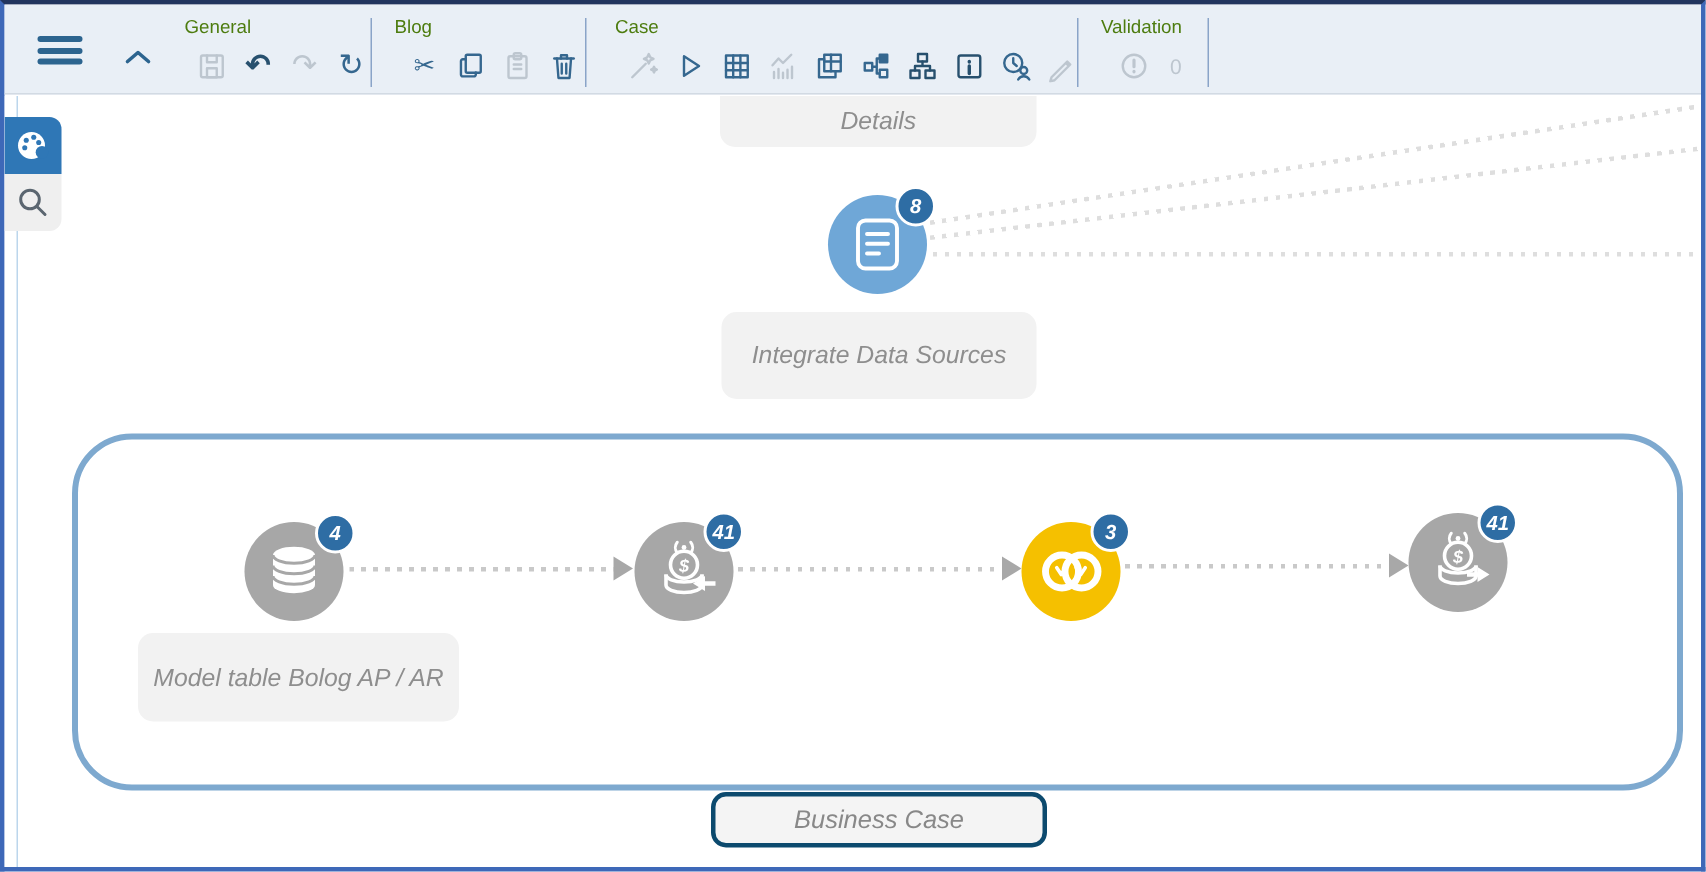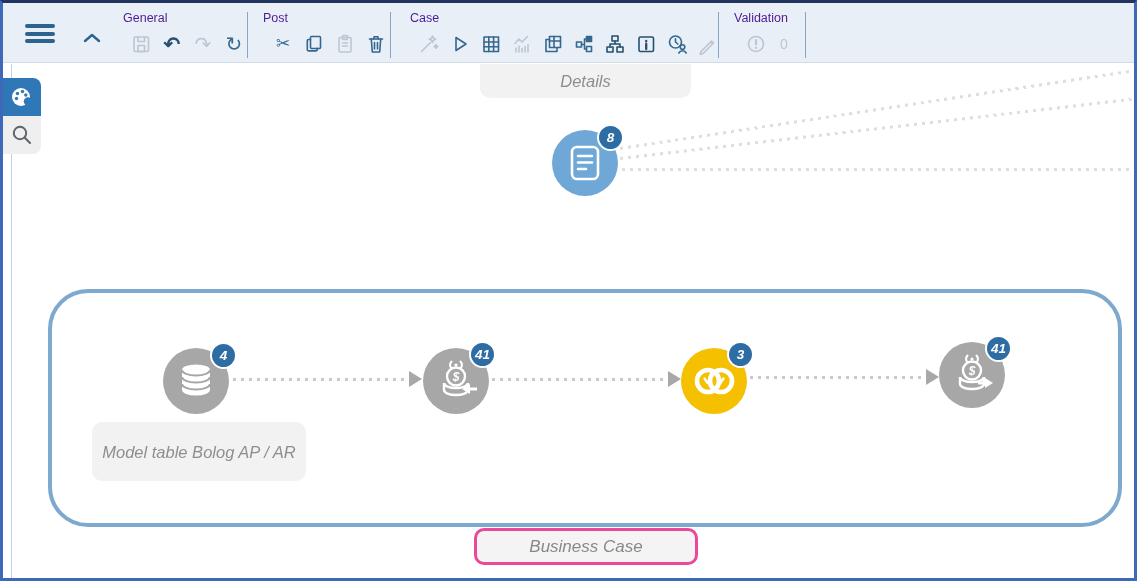--- a/index.html
+++ b/index.html
@@ -7,21 +7,21 @@
   #window {
     position: relative; width:1137px; height:581px; background:#ffffff;
     border:3px solid #3e68b8; border-top-color:#22355e; overflow:hidden;
   }
   
   #toolbar {
     position:absolute; left:0; top:0; right:0; height:60px;
     background:#e9eff6; border-bottom:1px solid #d2dae3; z-index:30;
   }
   .tb-sep { position:absolute; top:9px; height:46px; width:1px; background:#8aa4c8; }
-  .tb-label { position:absolute; top:8px; font-size:12.5px; color:#4c1d95; }
+  .tb-label { position:absolute; top:8px; font-size:12.5px; color:#4d7c0f; }
   .tb-icons { position:absolute; top:30px; display:flex; gap:9px; align-items:center; }
   .tb-ic { width:22px; height:22px; display:flex; align-items:center; justify-content:center; cursor:pointer; }
   .tb-ic svg { width:22px; height:22px; }
   .glyph { font-size:20px; line-height:22px; }
   .en  { color:#35678f; }  .en svg  { stroke:#35678f; }
   .dk  { color:#27506e; }  .dk svg  { stroke:#27506e; }
   .dis { color:#bdc6cf; }  .dis svg { stroke:#bdc6cf; }
   svg.ic { fill:none; stroke-width:1.6; stroke-linecap:round; stroke-linejoin:round; }
   #hamburger { position:absolute; left:22px; top:21px; width:30px; cursor:pointer; }
   #hamburger div { height:4px; background:#2c648f; border-radius:2px; margin-bottom:3.5px; }
@@ -46,21 +46,21 @@
   .c-yellow { background:#f5c000; }
   .badge { position:absolute; width:27px; height:27px; border-radius:50%; background:#2e6da4;
     border:2.5px solid #fff; color:#fff; font-size:13.5px; font-weight:bold;
     display:flex; align-items:center; justify-content:center; z-index:12; }
   .node-label { position:absolute; background:#f2f2f2; border-radius:10px; color:#8e8e8e;
     font-size:16.5px; text-align:center; display:flex; align-items:center; justify-content:center;
     line-height:26px; z-index:9; padding:2px 6px; cursor:pointer; }
   #group-container { position:absolute; left:45px; top:225px; width:1074px; height:238px;
     border:4px solid #7ea9cf; border-radius:40px; z-index:2; }
   #group-label { position:absolute; left:471px; top:464px; width:224px; height:37px;
-    background:#f4f4f4; border:3px solid #ec4899; border-radius:10px; color:#888;
+    background:#f4f4f4; border:3px solid #0c4a6e; border-radius:10px; color:#888;
     font-size:17px; display:flex; align-items:center; justify-content:center; z-index:11; cursor:pointer; }
 </style>
 </head>
 <body>
 
 <div id="window">
 
   <div id="toolbar">
     <div id="hamburger">
         <div></div>
@@ -80,21 +80,21 @@
             <rect x="8" y="12.5" width="6.5" height="6"></rect>
           </svg>
         </span>
       <span class="tb-ic dk glyph" style="font-weight:bold">↶</span>
       <span class="tb-ic dis glyph">↷</span>
       <span class="tb-ic en glyph">↻</span>
     </div>
 
     <div class="tb-sep" style="left:244px"></div>
 
-    <span class="tb-label" style="left:260px">Post</span>
+    <span class="tb-label" style="left:260px">Blog</span>
     <div class="tb-icons" style="left:269px">
       <span class="tb-ic en glyph" style="font-size:17px">✂</span>
       <span class="tb-ic en">
           <svg class="ic" viewBox="0 0 22 22">
             <rect x="7.5" y="3.5" width="10" height="12" rx="1"></rect>
             <path d="M7.5 6.5 H5.5 a1.2 1.2 0 0 0 -1.2 1.2 v9 a1.2 1.2 0 0 0 1.2 1.2 h7.5 a1.2 1.2 0 0 0 1.2 -1.2 v-1.4"></path>
           </svg>
         </span>
       <span class="tb-ic dis">
           <svg class="ic" viewBox="0 0 22 22">
@@ -227,20 +227,21 @@
 
     <div class="node-label" style="left:477px; top:0px; width:211px; height:34px; border-radius:0 0 10px 10px;">Details</div>
 
     <div class="node-circle c-blue" style="left:549px; top:66px;">
       <svg width="34" height="38" viewBox="0 0 34 38" fill="none" stroke="#fff" stroke-width="2.6" stroke-linecap="round">
           <rect x="4" y="3" width="26" height="32" rx="5"></rect>
           <path d="M10 12 h14 M10 18.5 h14 M10 25 h8"></path>
         </svg>
     </div>
     <div class="badge" style="left:594px; top:60px;">8</div>
+    <div class="node-label" style="left:478px; top:144px; width:210px; height:58px;">Integrate Data Sources</div>
 
     <div id="group-container"></div>
 
     <div class="dotline" style="left:230px; top:314px; width:176px;"></div>
     <div class="arrowhead" style="left:406px; top:307px;"></div>
     <div class="dotline" style="left:489px; top:314px; width:176px;"></div>
     <div class="arrowhead" style="left:665px; top:307px;"></div>
     <div class="dotline" style="left:747px; top:312px; width:176px;"></div>
     <div class="arrowhead" style="left:923px; top:305px;"></div>
 

